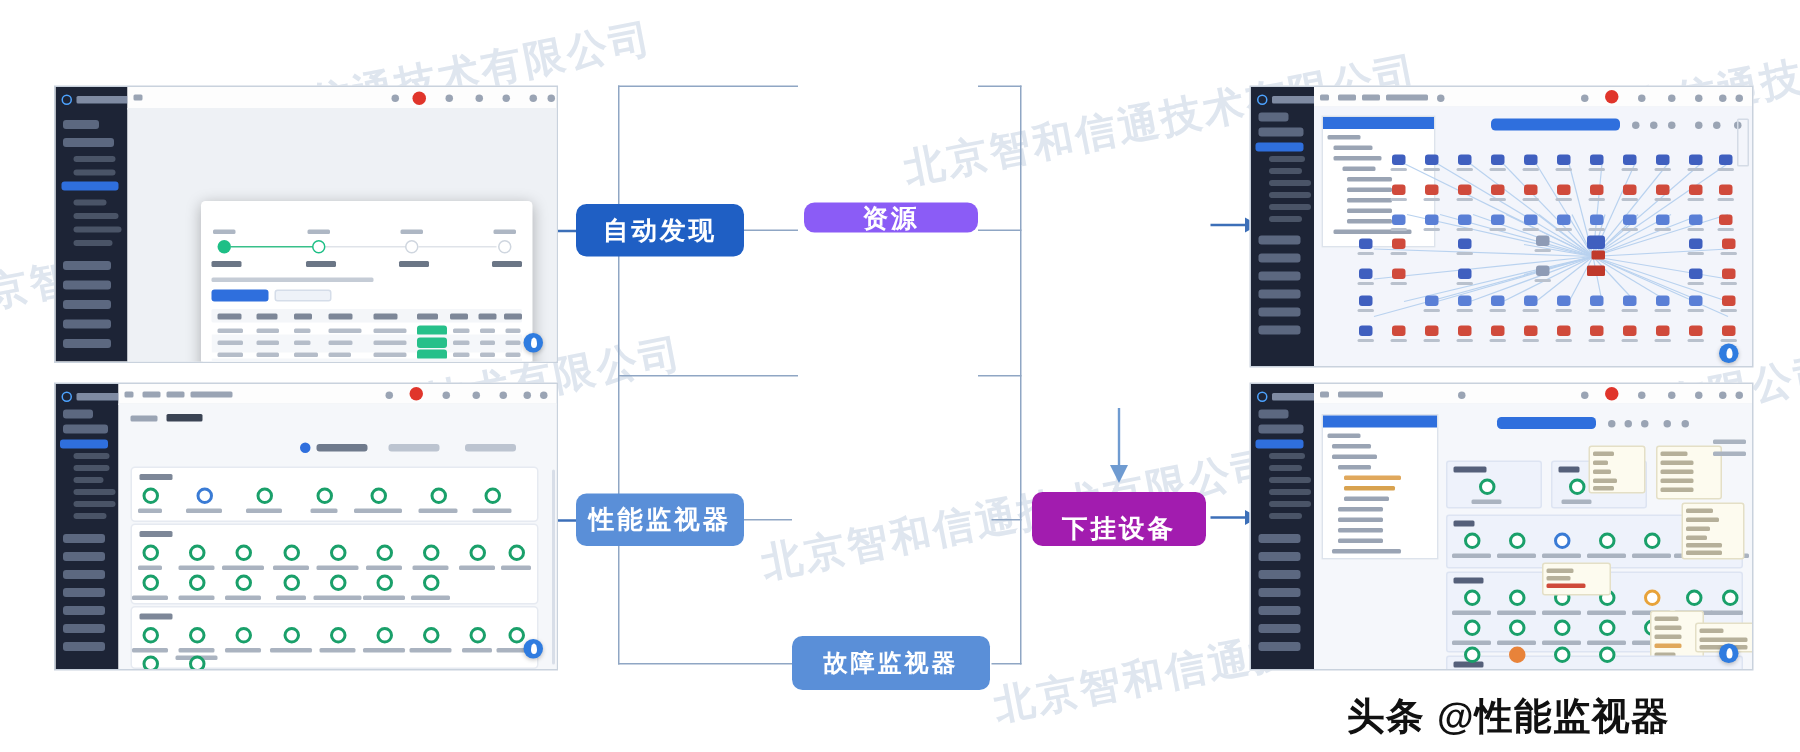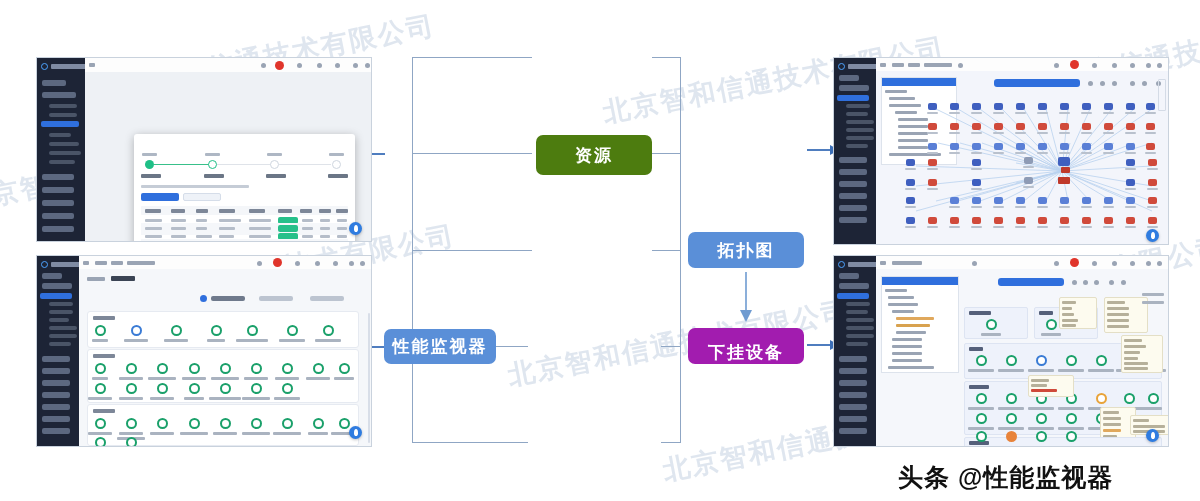--- a/index.html
+++ b/index.html
@@ -149,31 +149,34 @@
     <path d="M33 11 L24 6 L24 16 Z" fill="#3c6fb8"></path>
   </svg>
 
   <div class="line lv" style="left:806px;top:150px;height:0px;"></div>
 
   <svg style="position:absolute;left:736px;top:272px;" width="20" height="52" viewBox="0 0 20 52">
     <path d="M10 0 V40" stroke="#6f9bd1" stroke-width="1.6" fill="none"></path>
     <path d="M10 50 L4 38 L16 38 Z" fill="#6f9bd1"></path>
   </svg>
 
+  <div class="fbox" style="left:384px;top:136px;width:112px;height:35px;background:#1f5fc4;">
+    <span>自动发现</span>
+  </div>
   <div class="fbox" style="left:384px;top:329px;width:112px;height:35px;background:#5a8fd8;">
     <span>性能监视器</span>
   </div>
 
-  <div class="fbox" style="left:536px;top:135px;width:116px;height:40px;background:#4d7c0f;">
+  <div class="fbox" style="left:536px;top:135px;width:116px;height:20px;background:#8b5cf6;">
     <span>资源</span>
   </div>
-
-  <div class="fbox" style="left:688px;top:232px;width:116px;height:36px;background:#5a8fd8;">
-    <span>拓扑图</span>
+  <div class="fbox small" style="left:528px;top:424px;width:132px;height:36px;background:#5a8fd8;">
+    <span>故障监视器</span>
   </div>
+
   <div class="fbox" style="left:688px;top:328px;width:116px;height:36px;background:#a21caf;align-items:flex-end;">
     <span>下挂设备</span>
   </div>
 
   <div class="shot" style="left:36px;top:57px;width:336px;height:185px;">
     <div class="side" style="width:48px;">
       <div class="logo">
         <div class="dot"></div>
           <div class="txt"></div>
       </div>

